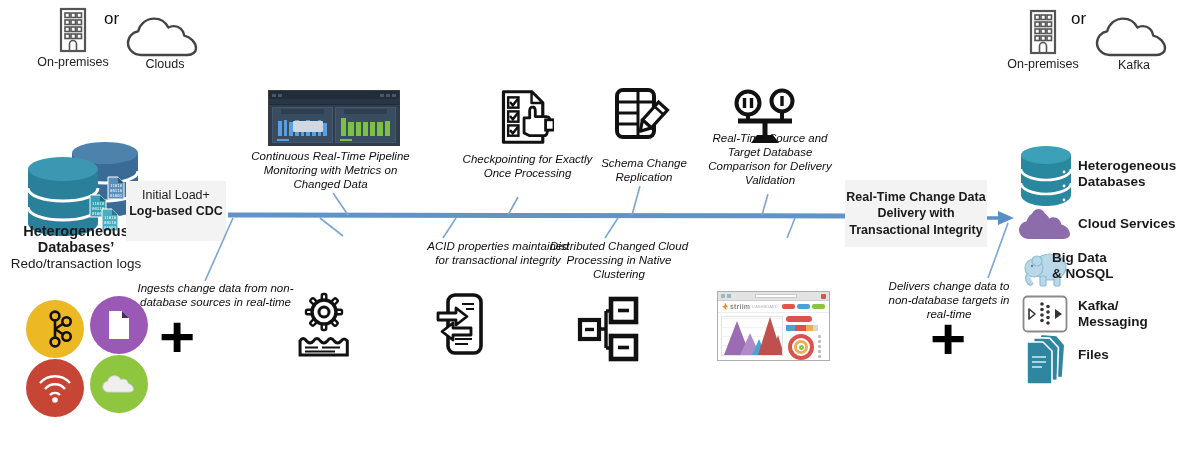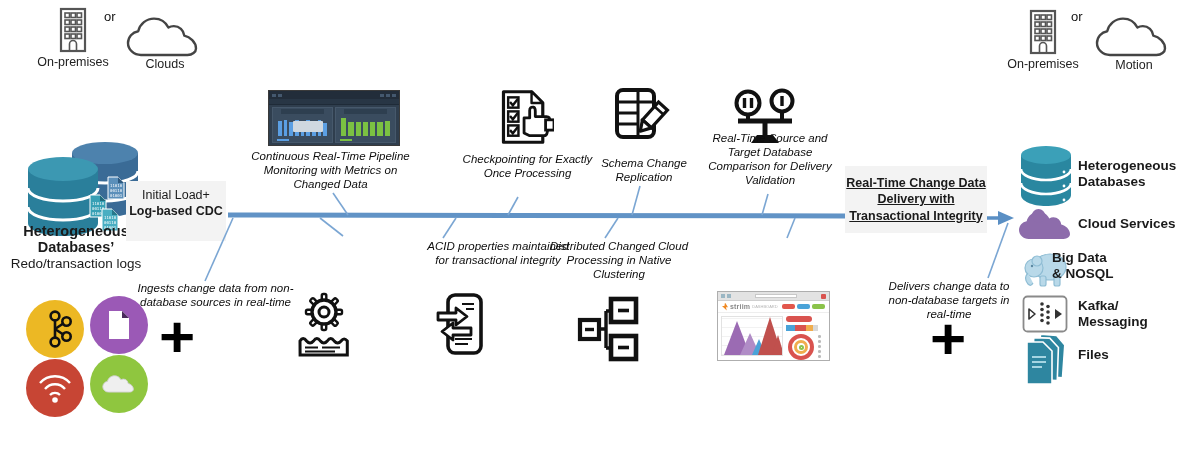--- a/index.html
+++ b/index.html
@@ -1,21 +1,21 @@
 <!DOCTYPE html>
 <html><head>
 <meta charset="utf-8">
 <style>
   * { margin:0; padding:0; box-sizing:border-box; }
   html,body { width:1193px; height:461px; background:#fff; font-family:"Liberation Sans", sans-serif; color:#1a1a1a; overflow:hidden; }
   .abs { position:absolute; }
   #stage { position:relative; width:1193px; height:461px; background:#fff; }
 
   .small-label { font-size:12.5px; color:#222; text-align:center; }
-  .or-label { font-size:13px; color:#111; }
+  .or-label { font-size:17px; color:#111; }
 
   .caption { font-style:italic; font-size:11.5px; line-height:1.22; text-align:center; color:#0d0d0d; }
   .src-title { font-weight:bold; font-size:14.5px; line-height:1.12; text-align:center; }
   .src-sub { font-size:13.5px; text-align:center; }
 
   .gray-box { background:#f3f3f3; text-align:center; font-size:12.5px; line-height:1.25; padding-top:7px; }
   .gray-box .bold { font-weight:bold; }
   .delivery { font-weight:bold; padding-top:9px; font-size:12.5px; line-height:1.3; }
 
   .plus { font-weight:bold; font-size:62px; line-height:40px; color:#000; transform:scaleY(.92); }
@@ -120,21 +120,21 @@
       </g>
     </svg>
   </span>
   <div class="abs small-label" style="left:996px;top:57px;width:94px;">On-premises</div>
   <div class="abs or-label" style="left:1071px;top:9px;">or</div>
   <span class="abs" style="left:1092px;top:14px;">
     <svg width="82" height="46" viewBox="0 0 80 46">
       <path d="M63.5 41 H17 C9.8 41 4 35.6 4 29 c0-6 4.4-10.9 10.2-11.8 C16 9.9 22.4 4.6 30 4.6 c6.3 0 11.8 3.6 14.4 9 1.6-1 3.4-1.5 5.4-1.5 5.5 0 10 4.2 10.5 9.6 C66 22.9 72 28 72 34.4 72 38 68.3 41 63.5 41 z" fill="#fff" stroke="#444" stroke-width="2.4" stroke-linejoin="round"></path>
     </svg>
   </span>
-  <div class="abs small-label" style="left:1103px;top:58px;width:62px;">Motion</div>
+  <div class="abs small-label" style="left:1103px;top:58px;width:62px;">Kafka</div>
 
   <span class="abs" style="left:26px;top:139px;">
     <svg width="116" height="102" viewBox="0 0 116 102">
 
       <g transform="translate(44,0)">
         <path d="M2 14 v52 c0 7 14.5 12 33 12 s33-5 33-12 V14" fill="#3a6b96"></path>
         <ellipse cx="35" cy="14" rx="33" ry="11" fill="#4d82ad"></ellipse>
         <path d="M2 32 c0 7 14.5 12 33 12 s33-5 33-12" fill="none" stroke="#fff" stroke-width="3"></path>
         <path d="M2 50 c0 7 14.5 12 33 12 s33-5 33-12" fill="none" stroke="#fff" stroke-width="3"></path>
       </g>
@@ -289,21 +289,21 @@
       <circle cx="53" cy="13" r="10.5" fill="#fff" stroke="#111" stroke-width="4"></circle>
       <path d="M53 8 v10" stroke="#111" stroke-width="3.4"></path>
       <path d="M19 27 v6 M53 24 v9" stroke="#111" stroke-width="4"></path>
       <path d="M9 33 h54" stroke="#111" stroke-width="5"></path>
       <path d="M36 33 v16" stroke="#111" stroke-width="5"></path>
       <path d="M22 55 h28 l-6-8 h-16z" fill="#111"></path>
     </svg>
   </span>
   <div class="abs caption" style="left:696px;top:131px;width:148px;">Real-Time Source and Target Database Comparison for Delivery Validation</div>
 
-  <div class="abs gray-box delivery" style="left:845px;top:166px;width:142px;height:67px;text-decoration:underline;">Real-Time Change Data Delivery with Transactional Integrity</div>
+  <div class="abs gray-box delivery" style="left:845px;top:180px;width:142px;height:67px;">Real-Time Change Data Delivery with Transactional Integrity</div>
 
   <div class="abs caption" style="left:133px;top:281px;width:165px;">Ingests change data from non-database sources in real-time</div>
 
   <span class="abs" style="left:297px;top:291px;">
     <svg width="54" height="68" viewBox="0 0 54 68">
       <g fill="#fff" stroke="#111">
         <rect x="24.8" y="3" width="4.5" height="7" rx="1.5" stroke-width="2.4"></rect>
         <rect x="24.8" y="32" width="4.5" height="7" rx="1.5" stroke-width="2.4" transform="rotate(180 27 35.5)"></rect>
         <rect x="24.8" y="3" width="4.5" height="7" rx="1.5" stroke-width="2.4" transform="rotate(45 27 21)"></rect>
         <rect x="24.8" y="3" width="4.5" height="7" rx="1.5" stroke-width="2.4" transform="rotate(90 27 21)"></rect>

